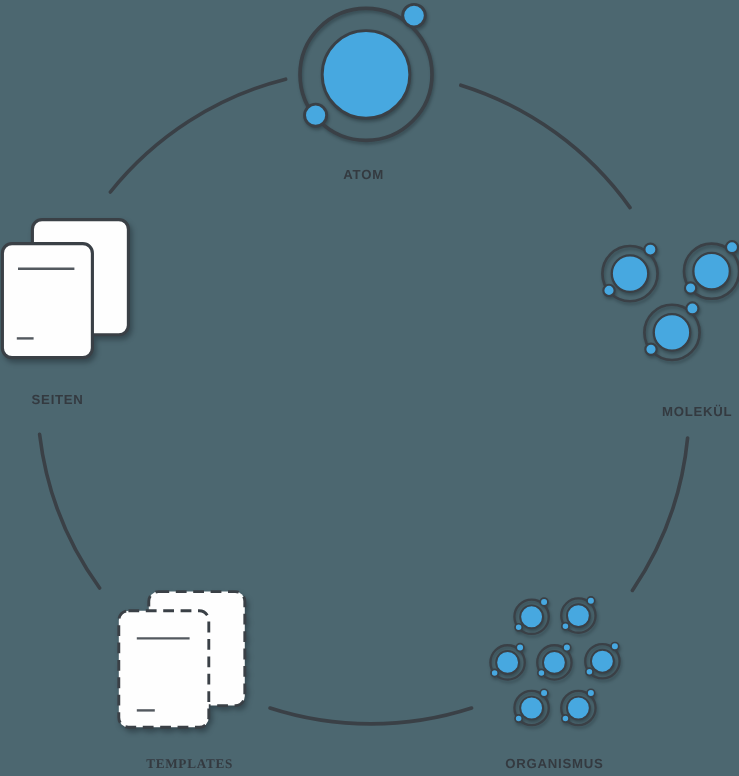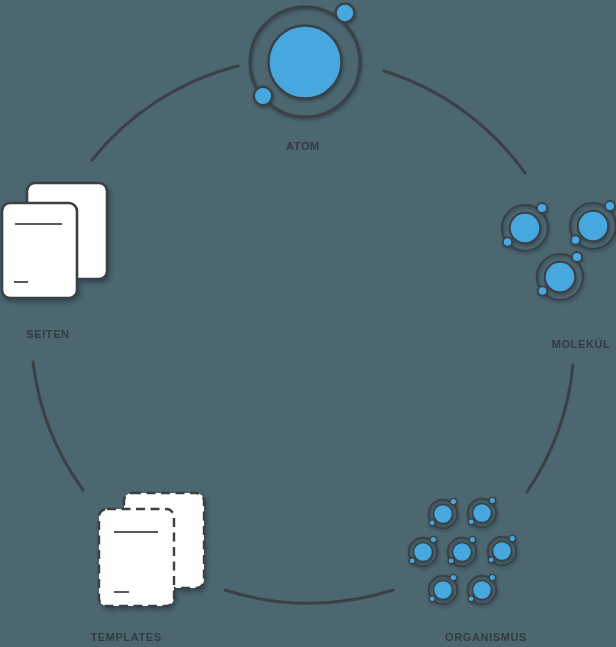--- a/index.html
+++ b/index.html
@@ -96,17 +96,17 @@
     <g class="page-shadow">
       <rect class="page" x="27" y="183" width="80" height="96" rx="8" stroke-width="2.6"></rect>
       <rect class="page" x="2" y="203" width="75" height="95" rx="8" stroke-width="2.6"></rect>
       <line class="page-line" x1="15" y1="224" x2="62" y2="224"></line>
       <line class="page-line" x1="14" y1="282" x2="28" y2="282"></line>
     </g>
   </svg>
 
   <div class="stage-label" style="left:303px;top:139px;">ATOM</div>
   <div class="stage-label" style="left:557px;top:337px;padding-left:48px;">MOLEKÜL</div>
-  <div class="stage-label" style="left:462px;top:630px;margin-left:24px;">ORGANISMUS</div>
-  <div class="stage-label" style="left:126px;top:630px;">TEMPLATES</div>
+  <div class="stage-label" style="left:462px;top:630px;">ORGANISMUS</div>
+  <div class="stage-label" style="left:158px;top:630px;font-family:Liberation Serif, serif;">TEMPLATES</div>
   <div class="stage-label" style="left:48px;top:327px;text-align:right;">SEITEN</div>
 
 </div>
 
 </body></html>

